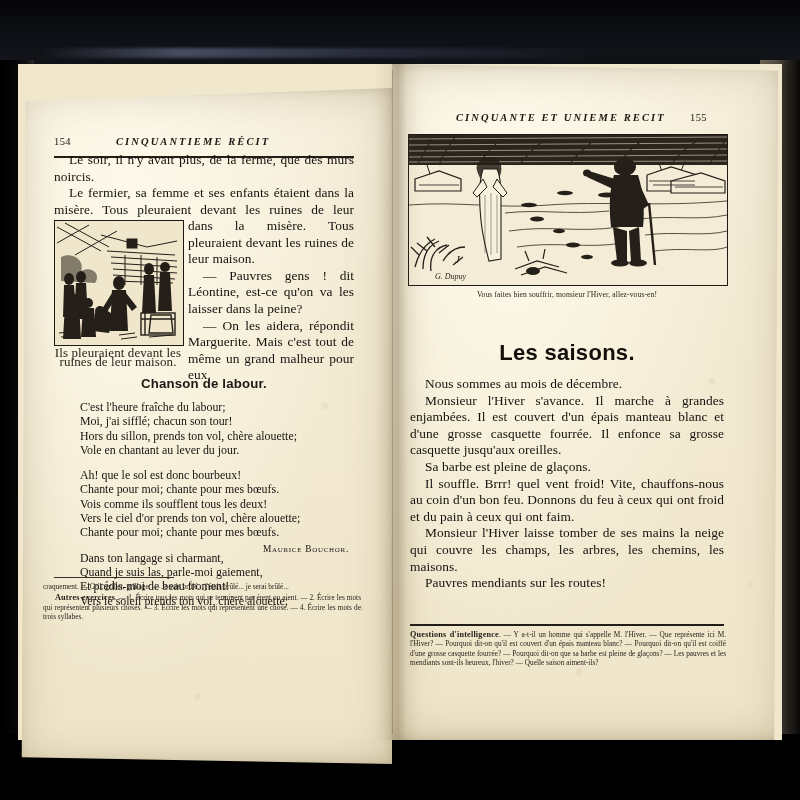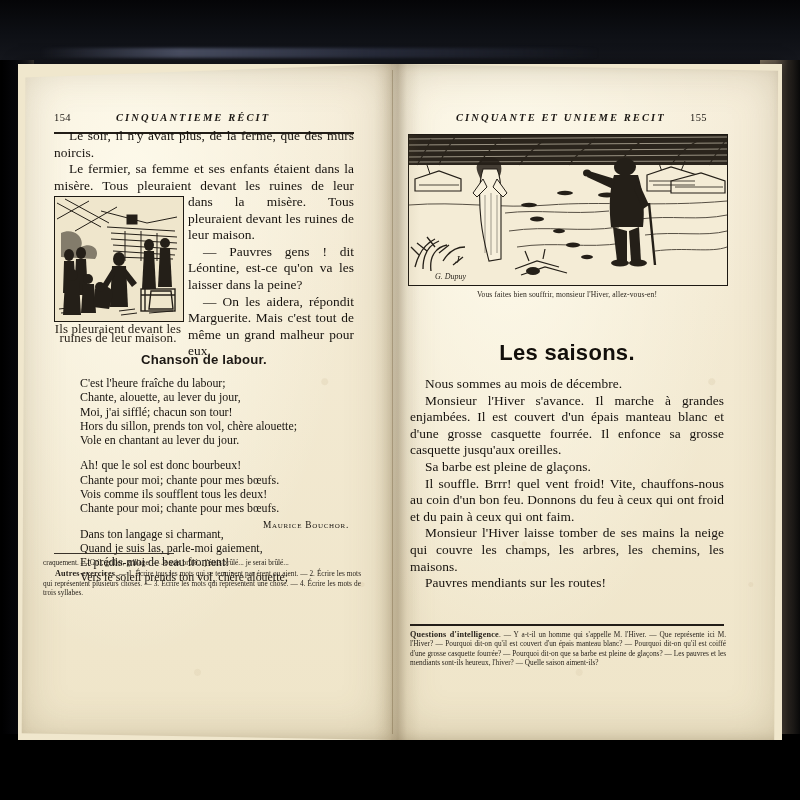--- a/index.html
+++ b/index.html
@@ -48,21 +48,21 @@
     background: #f0e7cd;
     box-shadow: 0 0 14px rgba(0,0,0,.55);
   }
   .page {
     position: absolute; top: 0; height: 676px;
     background:
       radial-gradient(ellipse at 30% 20%, rgba(255,252,238,.85) 0%, rgba(255,252,238,0) 60%),
       linear-gradient(180deg, #f6eedb 0%, #f3ead3 35%, #efe5c9 100%);
   }
   .page-left  { left: 0;    width: 374px;
-    clip-path: polygon(2% 2%, 100% 0%, 100% 100%, 1% 99%); }
+    clip-path: polygon(2% 2%, 100% 0%, 100% 100%, 1% 99%); margin-top: 24px; }
   .page-right { left: 374px; width: 390px;
     clip-path: polygon(0% 0%, 99% 1%, 98% 100%, 0% 100%); }
 
   
   .grain {
     position: absolute; inset: 0; pointer-events: none;
     background-image:
       radial-gradient(circle at 12% 22%, rgba(176,150,96,.10) 0 3px, transparent 4px),
       radial-gradient(circle at 63% 8%,  rgba(176,150,96,.09) 0 2px, transparent 3px),
       radial-gradient(circle at 82% 47%, rgba(166,140,88,.10) 0 3px, transparent 4px),
@@ -231,29 +231,29 @@
       <div class="tb body-col softfocus" style="left:170px; top:130px; width:166px;">
           <p style="text-indent: 0px;">dans la misère. Tous pleuraient devant les ruines de leur maison.</p>
           <p style="text-indent: 15px;">— Pauvres gens ! dit Léontine, est-ce qu'on va les laisser dans la peine?</p>
           <p style="text-indent: 15px;">— On les aidera, répondit Marguerite. Mais c'est tout de même un grand malheur pour eux.</p>
         </div>
 
       <div class="tb section-title poem-title" style="left:36px; top:288px; width:300px;">Chanson de labour.</div>
       <div class="tb poem softfocus" style="left:62px; top:312px; width:290px;">
           <div class="stanza">
             <div class="line">C'est l'heure fraîche du labour;</div>
-            <div class="line">Chante, alouette, au lever du jour,</div>
             <div class="line">Moi, j'ai sifflé; chacun son tour!</div>
             <div class="line">Hors du sillon, prends ton vol, chère alouette;</div>
             <div class="line">Vole en chantant au lever du jour.</div>
           </div>
           <div class="stanza">
             <div class="line">Ah! que le sol est donc bourbeux!</div>
             <div class="line">Chante pour moi; chante pour mes bœufs.</div>
             <div class="line">Vois comme ils soufflent tous les deux!</div>
+            <div class="line">Vers le ciel d'or prends ton vol, chère alouette;</div>
             <div class="line">Chante pour moi; chante pour mes bœufs.</div>
           </div>
           <div class="stanza">
             <div class="line">Dans ton langage si charmant,</div>
             <div class="line">Quand je suis las, parle-moi gaiement,</div>
             <div class="line">Et prédis-moi de beau froment!</div>
             <div class="line">Vers le soleil prends ton vol, chère alouette;</div>
           </div>
         </div>
       <div class="tb byline" style="left:36px; top:456px; width:295px;">Maurice Bouchor.</div>

